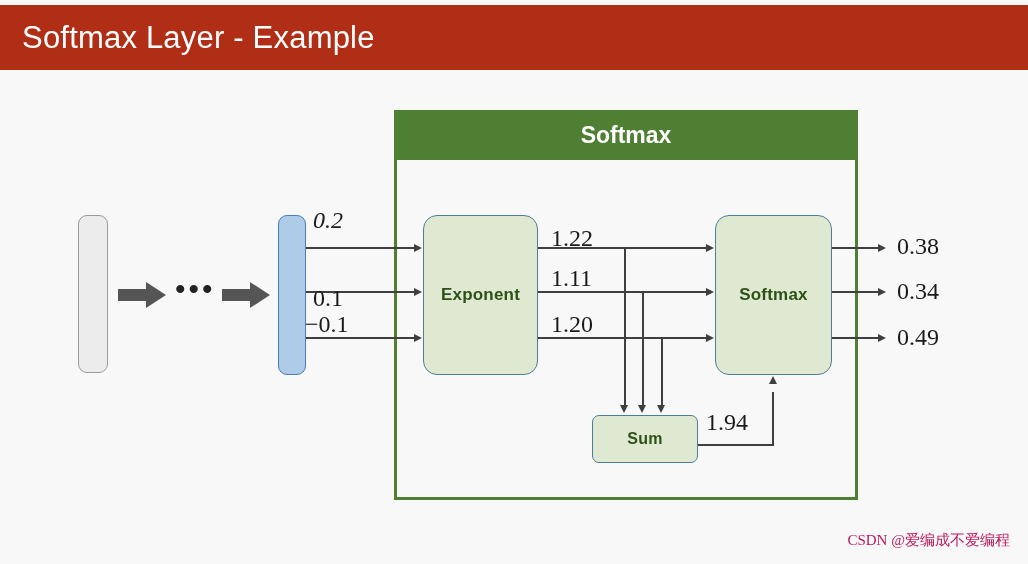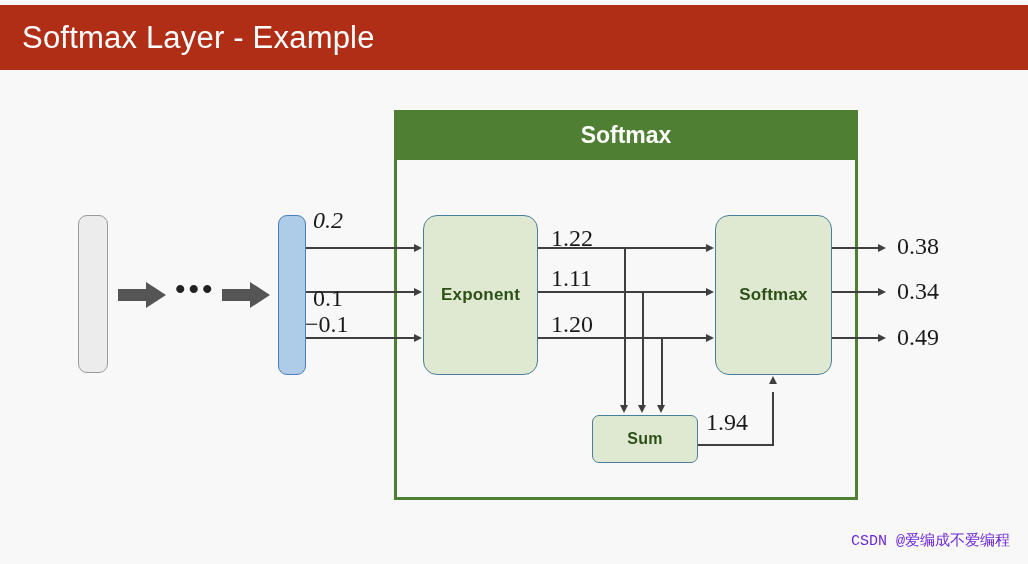--- a/index.html
+++ b/index.html
@@ -182,23 +182,23 @@
     font-family: "Liberation Serif", serif;
     white-space: nowrap;
     line-height: 1;
   }
 
   
   #watermark {
     position: absolute;
     right: 18px;
     bottom: 14px;
-    color: #6d28d9;
+    color: #be185d;
     font-size: 15px;
-    font-family: Liberation Mono, monospace;
+    font-family: Liberation Serif, serif;
     white-space: nowrap;
   }
 </style>
 </head>
 <body>
 
 <div id="slide">
 
   <div id="title-bar">
     <div id="title-text">Softmax Layer - Example</div>

